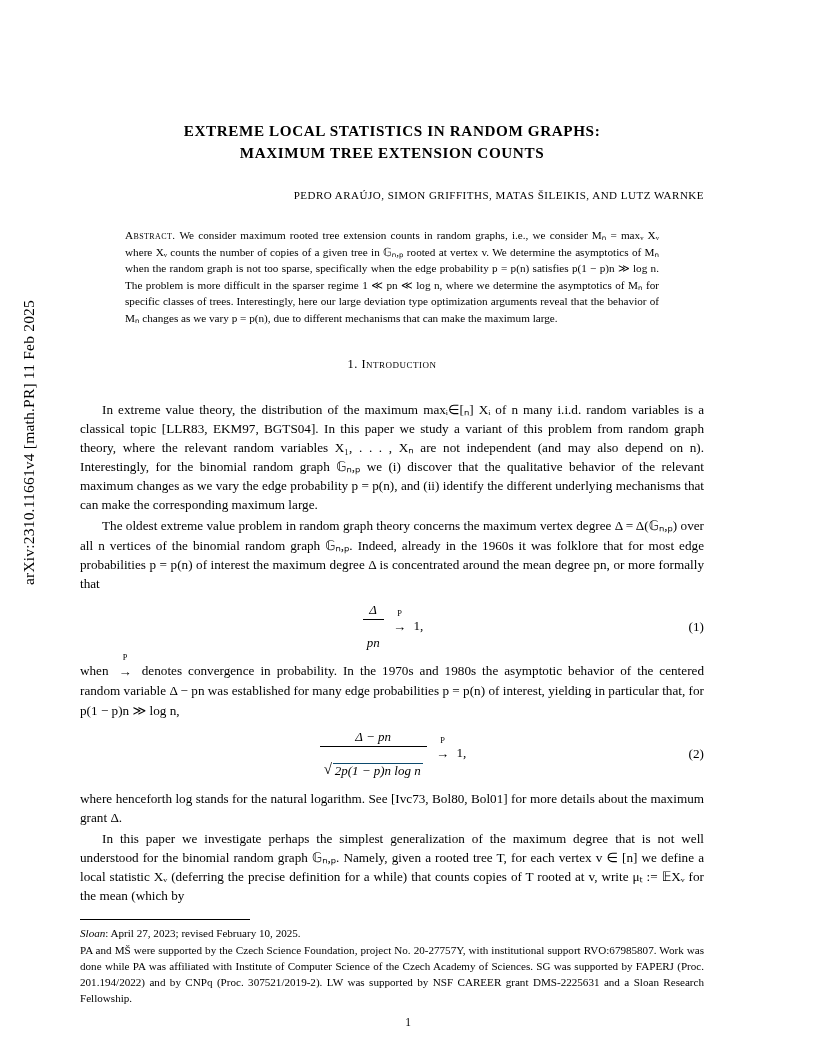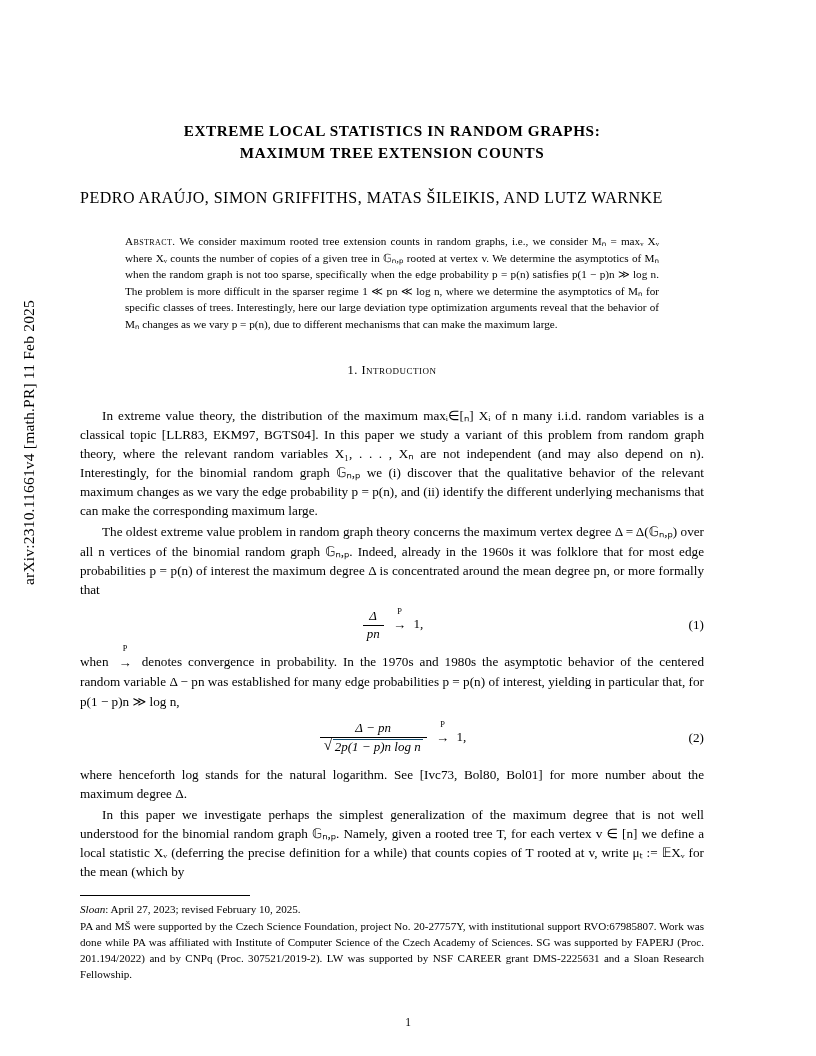--- a/index.html
+++ b/index.html
@@ -41,22 +41,22 @@
   .title {
     text-align: center;
     font-size: 15.2px;
     font-weight: bold;
     letter-spacing: 0.6px;
     line-height: 1.42;
     margin: 0 0 26px 0;
   }
   .title .line2 { display: block; text-align: center; }
   .authors {
-    text-align: left;
-    font-size: 16px;
+    text-align: right;
+    font-size: 11px;
     letter-spacing: 0.5px;
     margin: 0 0 26px 0;
   }
   .abstract {
     margin: 0 auto 30px auto;
     width: 534px;
     font-size: 11.2px;
     line-height: 1.48;
     text-align: justify;
   }
@@ -103,20 +103,21 @@
   .frac .num {
     display: block;
     padding: 0 4px 1px 4px;
     border-bottom: 1px solid #000;
     font-size: 13px;
   }
   .frac .den {
     display: block;
     padding: 1px 4px 0 4px;
     font-size: 13px;
+    margin-top: 15px;
   }
   .arrowp {
     display: inline-block;
     position: relative;
     margin: 0 4px;
     vertical-align: middle;
   }
   .arrowp .p {
     position: absolute;
     top: -10px;
@@ -215,21 +216,21 @@
           <span class="sqrt"><span class="sign">√</span><span class="radicand mi">2p(1 − p)n log n</span></span>
         </span>
       </span>
       <span class="arrowp">
         <span class="p">P</span>→
       </span>
       <span>1,</span>
       <span class="eq-num">(2)</span>
     </div>
 
-    <p class="body noindent">where henceforth log stands for the natural logarithm. See [Ivc73, Bol80, Bol01] for more number about the maximum degree Δ.</p>
+    <p class="body noindent">where henceforth log stands for the natural logarithm. See [Ivc73, Bol80, Bol01] for more details about the maximum grant Δ.</p>
 
     <p class="body">In this paper we investigate perhaps the simplest generalization of the maximum degree that is not well understood for the binomial random graph 𝔾ₙ,ₚ. Namely, given a rooted tree T, for each vertex v ∈ [n] we define a local statistic Xᵥ (deferring the precise definition for a while) that counts copies of T rooted at v, write μₜ := 𝔼Xᵥ for the mean (which by</p>
 
     <div class="footnote-rule"></div>
 
     <div class="footnotes">
       <p><span class="it">Sloan</span><span>: April 27, 2023; revised February 10, 2025.</span></p>
       <p>PA and MŠ were supported by the Czech Science Foundation, project No. 20-27757Y, with institutional support RVO:67985807. Work was done while PA was affiliated with Institute of Computer Science of the Czech Academy of Sciences. SG was supported by FAPERJ (Proc. 201.194/2022) and by CNPq (Proc. 307521/2019-2). LW was supported by NSF CAREER grant DMS-2225631 and a Sloan Research Fellowship.</p>
     </div>
 

